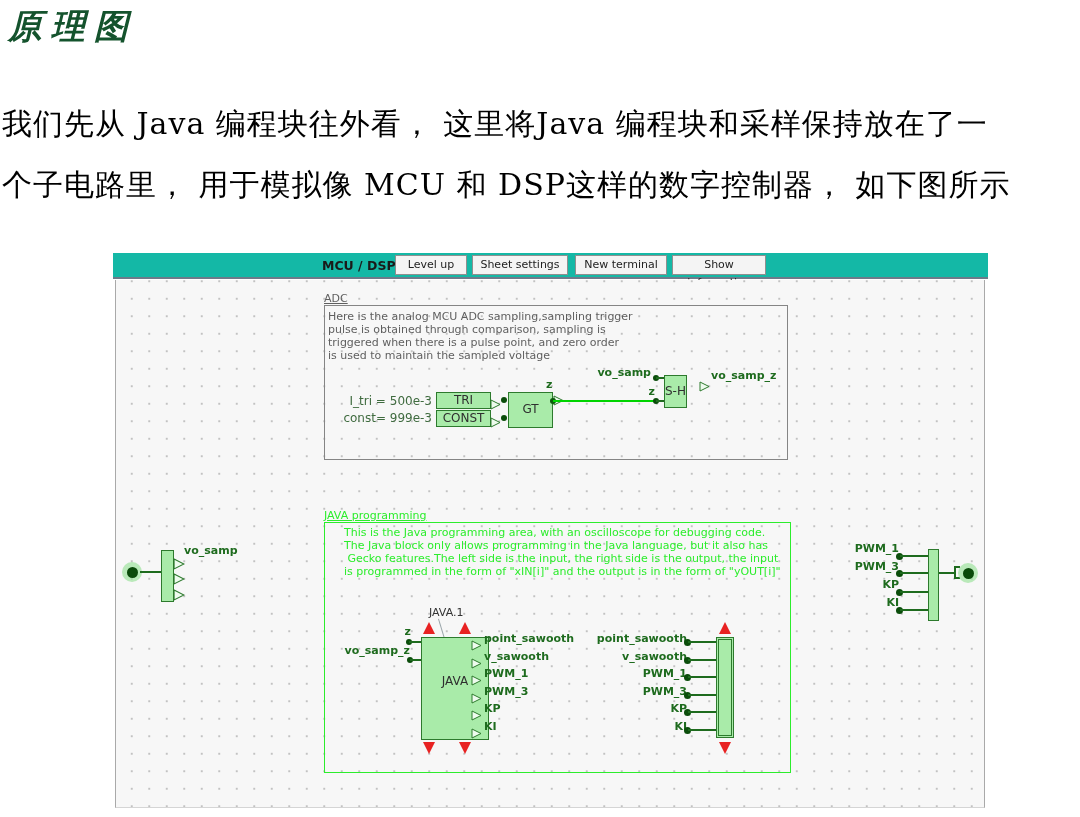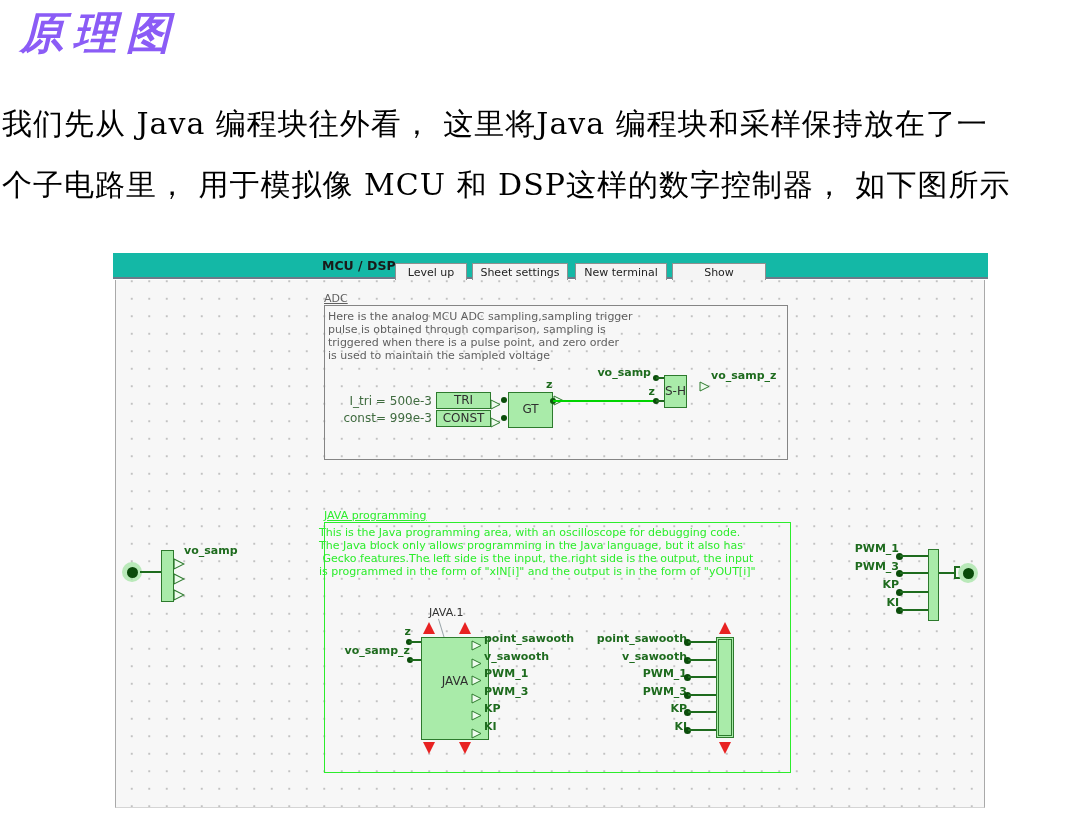--- a/index.html
+++ b/index.html
@@ -1,31 +1,31 @@
 <!DOCTYPE html>
 <html><head>
 <meta charset="utf-8">
 <style>
   * { margin:0; padding:0; box-sizing:border-box; }
   html,body { width:1080px; height:817px; background:#fff; overflow:hidden;
               font-family:"DejaVu Sans", sans-serif; }
   #page { position:relative; width:1080px; height:817px; background:#fff; }
 
   
-  .doc-title { position:absolute; left:20px; top:4px; font-family:"DejaVu Serif", serif;
-               font-style:italic; font-weight:bold; font-size:44px; letter-spacing:9px; color:#8b5cf6; }
+  .doc-title { position:absolute; left:8px; top:4px; font-family:"DejaVu Serif", serif;
+               font-style:italic; font-weight:bold; font-size:34px; letter-spacing:9px; color:#14532d; }
   .doc-line { position:absolute; left:2px; width:1078px; font-family:"DejaVu Serif", serif;
               font-size:30px; color:#000; letter-spacing:1px; white-space:nowrap; }
 
   
   #toolbar { position:absolute; left:113px; top:253px; width:875px; height:26px;
              background:#14b8a6; border-bottom:2px solid #6e7b8a; }
   .tb-title { position:absolute; left:209px; top:5px; font-size:12.5px; font-weight:bold; color:#1a1a1a; }
   .tb-btn { position:absolute; top:2px; height:20px; background:#f4f4f4; border:1px solid #8f8f8f;
-            font-size:11px; color:#222; text-align:center; line-height:18px; cursor:default;margin-top:8px; }
+            font-size:11px; color:#222; text-align:center; line-height:18px; cursor:default; }
 
   #canvas { position:absolute; left:115px; top:280px; width:870px; height:528px;
             background:#f7f7f7;
             background-image:radial-gradient(circle, #c2c2c2 1px, rgba(0,0,0,0) 1.2px);
             background-size:17.5px 17.5px; background-position:7px 10px;
             border-left:1px solid #a9a9a9; border-right:1px solid #a9a9a9; border-bottom:1px solid #d5d5d5; }
   #canvas > * , #toolbar > * { position:absolute; }
 
   .groupbox-gray { border:1px solid #858585; }
   .groupbox-green { border:1px solid #2ced2c; }
@@ -110,21 +110,21 @@
     <div class="sig rlabel" style="left:524px; top:105px; width:15px;">z</div>
     <div class="dot" style="left:537px; top:118px;"></div>
     <div class="wire" style="left:540px; top:120px; width:8px; height:2px;"></div>
     <span style="left:583px; top:97px;"><svg width="11" height="11" viewBox="0 0 11 11">
           <path d="M1 1 L10 5.5 L1 10 Z" fill="#eefbee" stroke="#2d7a2d"></path>
         </svg></span>
     <div class="sig" style="left:595px; top:89px;">vo_samp_z</div>
 
     <div class="gl-green" style="left:208px; top:229px;">JAVA programming</div>
     <div class="groupbox-green" style="left:208px; top:242px; width:467px; height:251px;"></div>
-    <div style="left:203px; top:246px;">
+    <div style="left:228px; top:246px;">
       <div class="desc desc-green">This is the Java programming area, with an oscilloscope for debugging code.</div>
       <div class="desc desc-green">The Java block only allows programming in the Java language, but it also has</div>
       <div class="desc desc-green"> Gecko features.The left side is the input, the right side is the output, the input</div>
       <div class="desc desc-green">is programmed in the form of "xIN[i]" and the output is in the form of "yOUT[i]"</div>
     </div>
 
     <div style="left:313px; top:326px; font-size:11px; color:#333;">JAVA.1</div>
     <div style="left:322px; top:339px; width:1px; height:19px; background:#9aa5aa; transform:rotate(-17deg); transform-origin:top left;"></div>
 
     <div class="tri-up" style="left:307px; top:342px;"></div>

